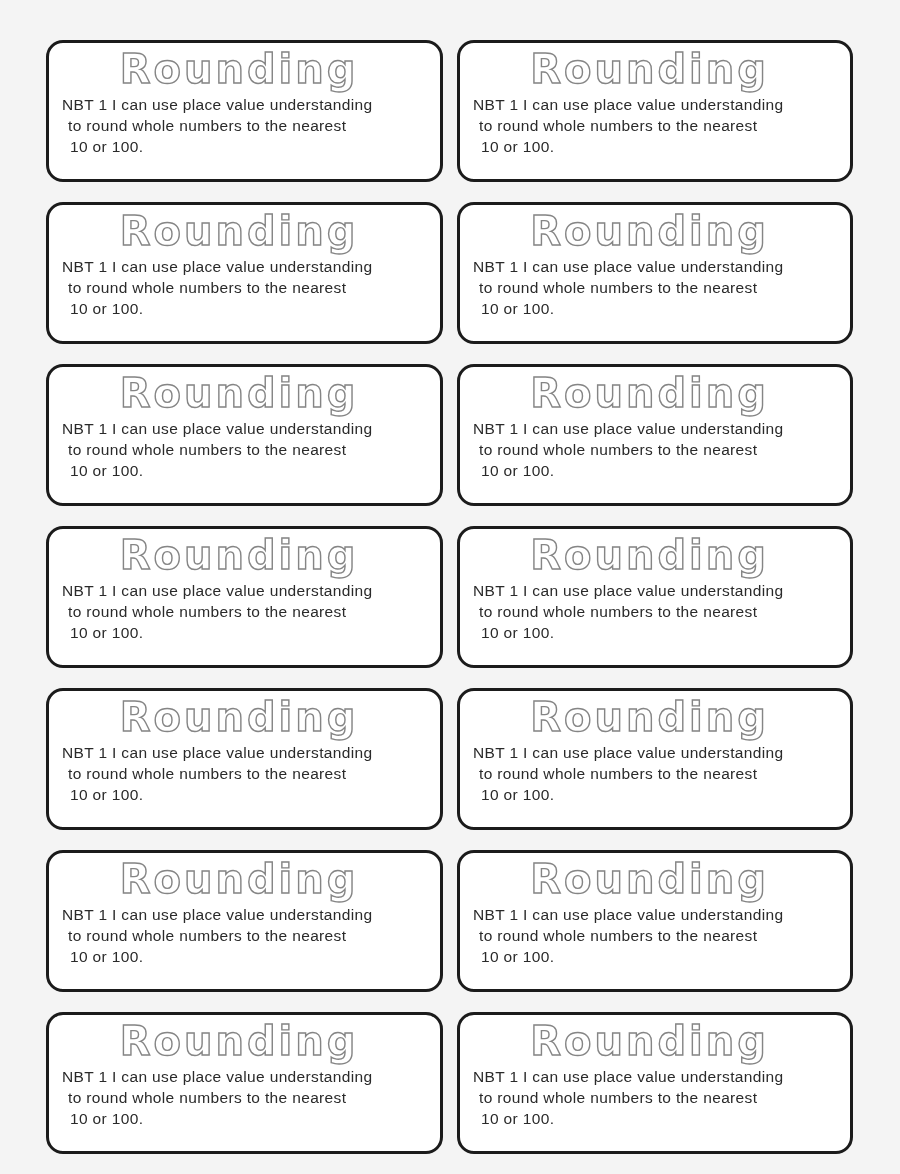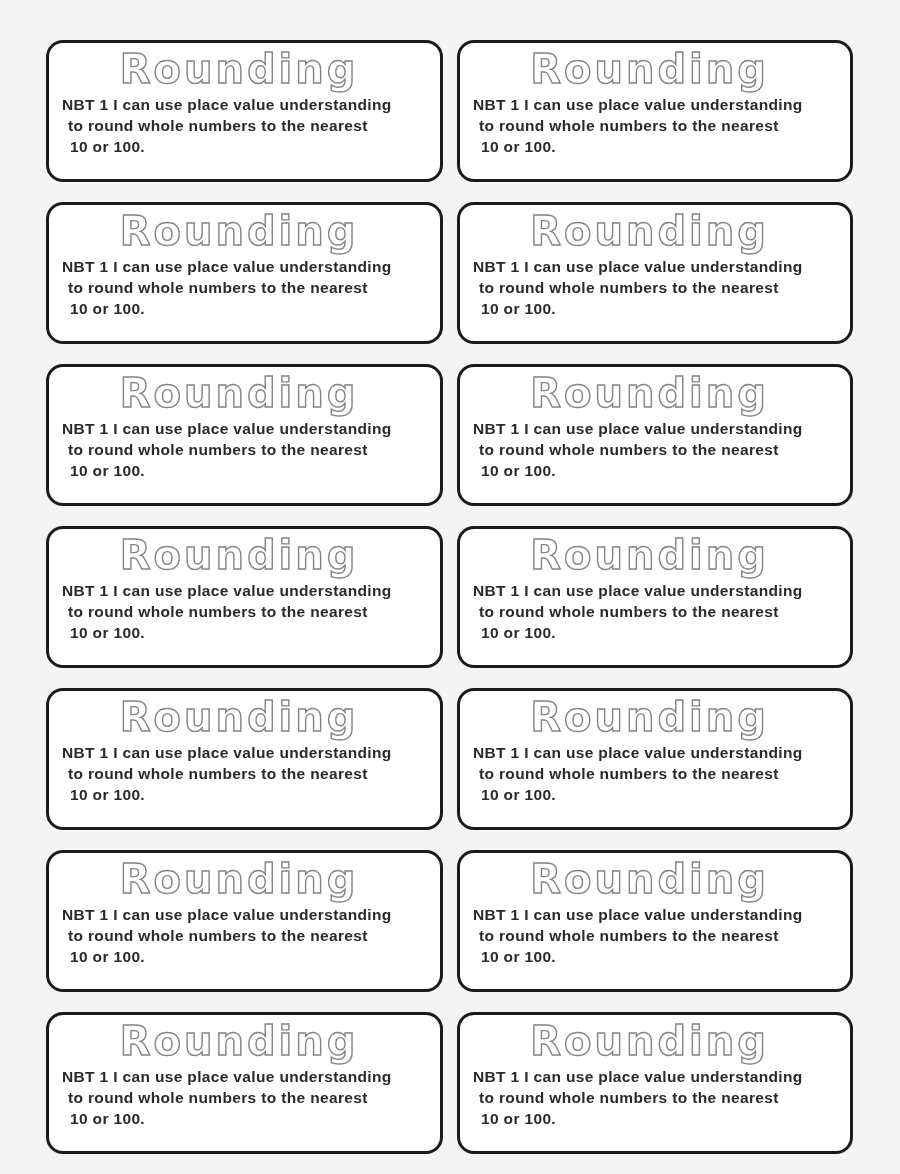--- a/index.html
+++ b/index.html
@@ -47,21 +47,21 @@
     -webkit-text-stroke: 1.4px var(--title-outline, #858585);
     margin-bottom: 2px;
   }
 
   .card-body {
     font-family: "Liberation Sans", sans-serif;
     font-size: 15.5px;
     line-height: 21px;
     letter-spacing: 0.35px;
     color: var(--body-text, #2a2a2a);
-    font-weight: 700;
+    font-weight: 400;
   }
 
   .line {
     display: block;
     white-space: nowrap;
   }
 
   .line-2 { padding-left: 6px; }
   .line-3 { padding-left: 8px; }
 </style>

